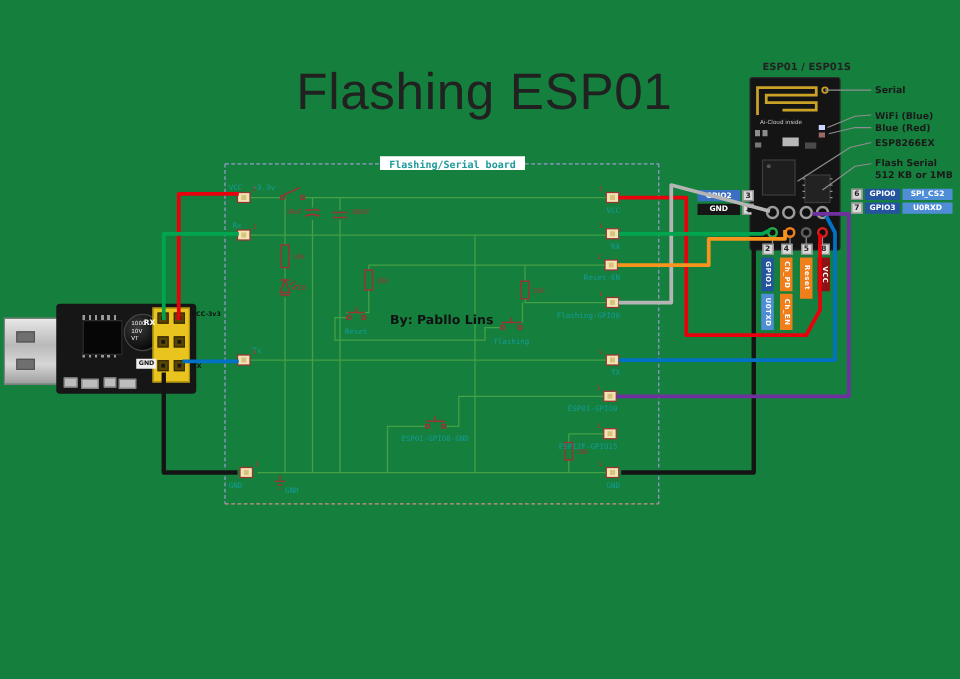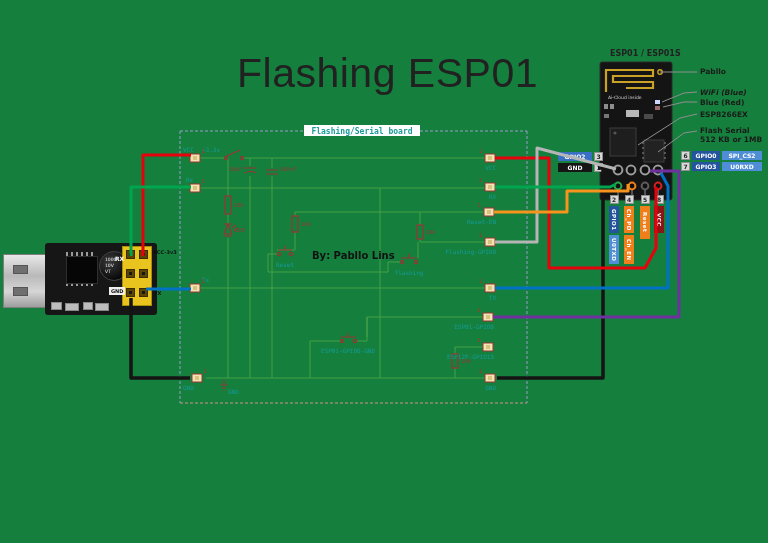--- a/index.html
+++ b/index.html
@@ -269,22 +269,22 @@
       <circle cx="49" cy="112" r="4.4" fill="#101010" stroke="#9c9c9c" stroke-width="2"></circle>
       <circle cx="62" cy="112" r="4.4" fill="#101010" stroke="#9c9c9c" stroke-width="2"></circle>
       <circle cx="22" cy="128" r="3.4" fill="#101010" stroke="#2ba84a" stroke-width="2"></circle>
       <circle cx="36" cy="128" r="3.4" fill="#101010" stroke="#ef7f1a" stroke-width="2"></circle>
       <circle cx="49" cy="128" r="3.4" fill="#101010" stroke="#5c5c5c" stroke-width="2"></circle>
       <circle cx="62" cy="128" r="3.4" fill="#101010" stroke="#d42020" stroke-width="2"></circle>
     </g>
   </svg>
   <div class="esp-name">ESP01 / ESP01S</div>
 
-  <div class="callout" style="left:700px;top:67px;">Pabllo</div>
-  <div class="callout" style="left:700px;top:88px;font-style:italic;">WiFi (Blue)</div>
+  <div class="callout" style="left:700px;top:67px;">Serial</div>
+  <div class="callout" style="left:700px;top:88px;">WiFi (Blue)</div>
   <div class="callout" style="left:700px;top:98px;">Blue (Red)</div>
   <div class="callout" style="left:700px;top:110px;">ESP8266EX</div>
   <div class="callout" style="left:700px;top:126px;">Flash Serial</div>
   <div class="callout" style="left:700px;top:135px;">512 KB or 1MB</div>
 
   <div class="prow" style="left:558px;top:152px;">
     <div class="pbox c-bgp2 w34">GPIO2</div>
     <div class="nbox">3</div>
   </div>
   <div class="prow" style="left:558px;top:163px;">

